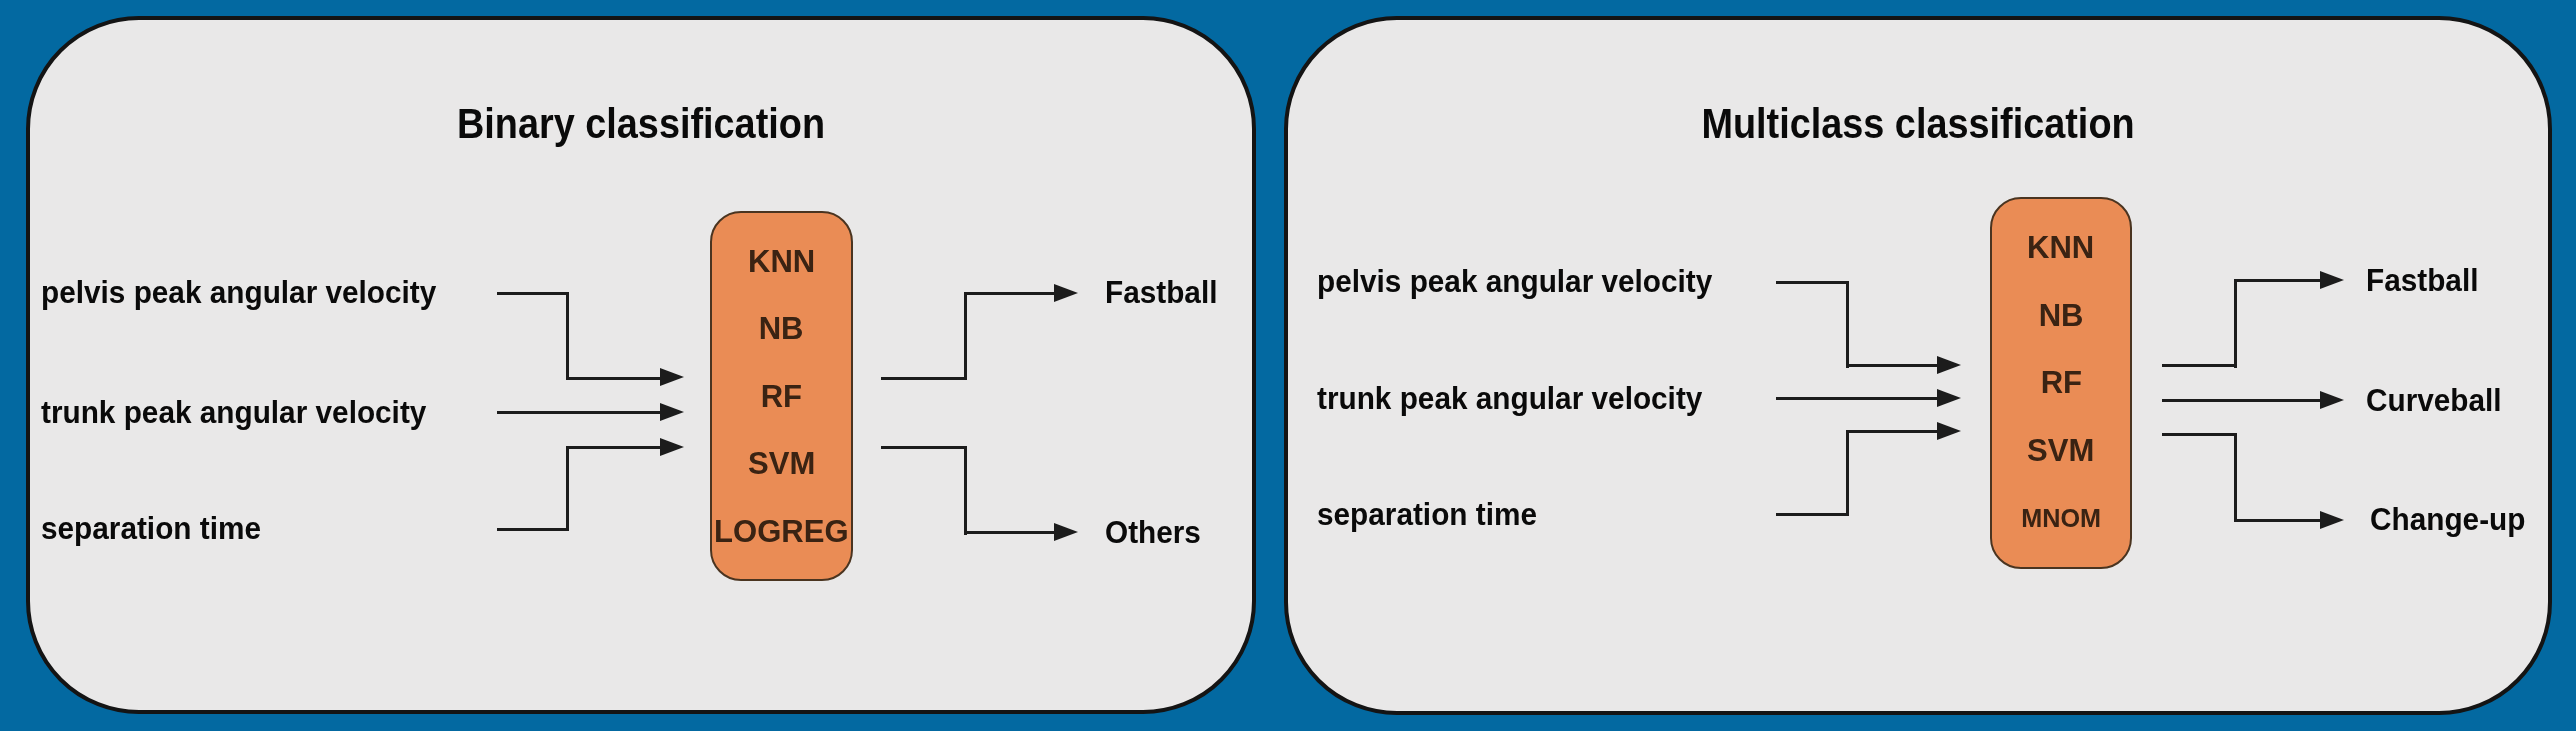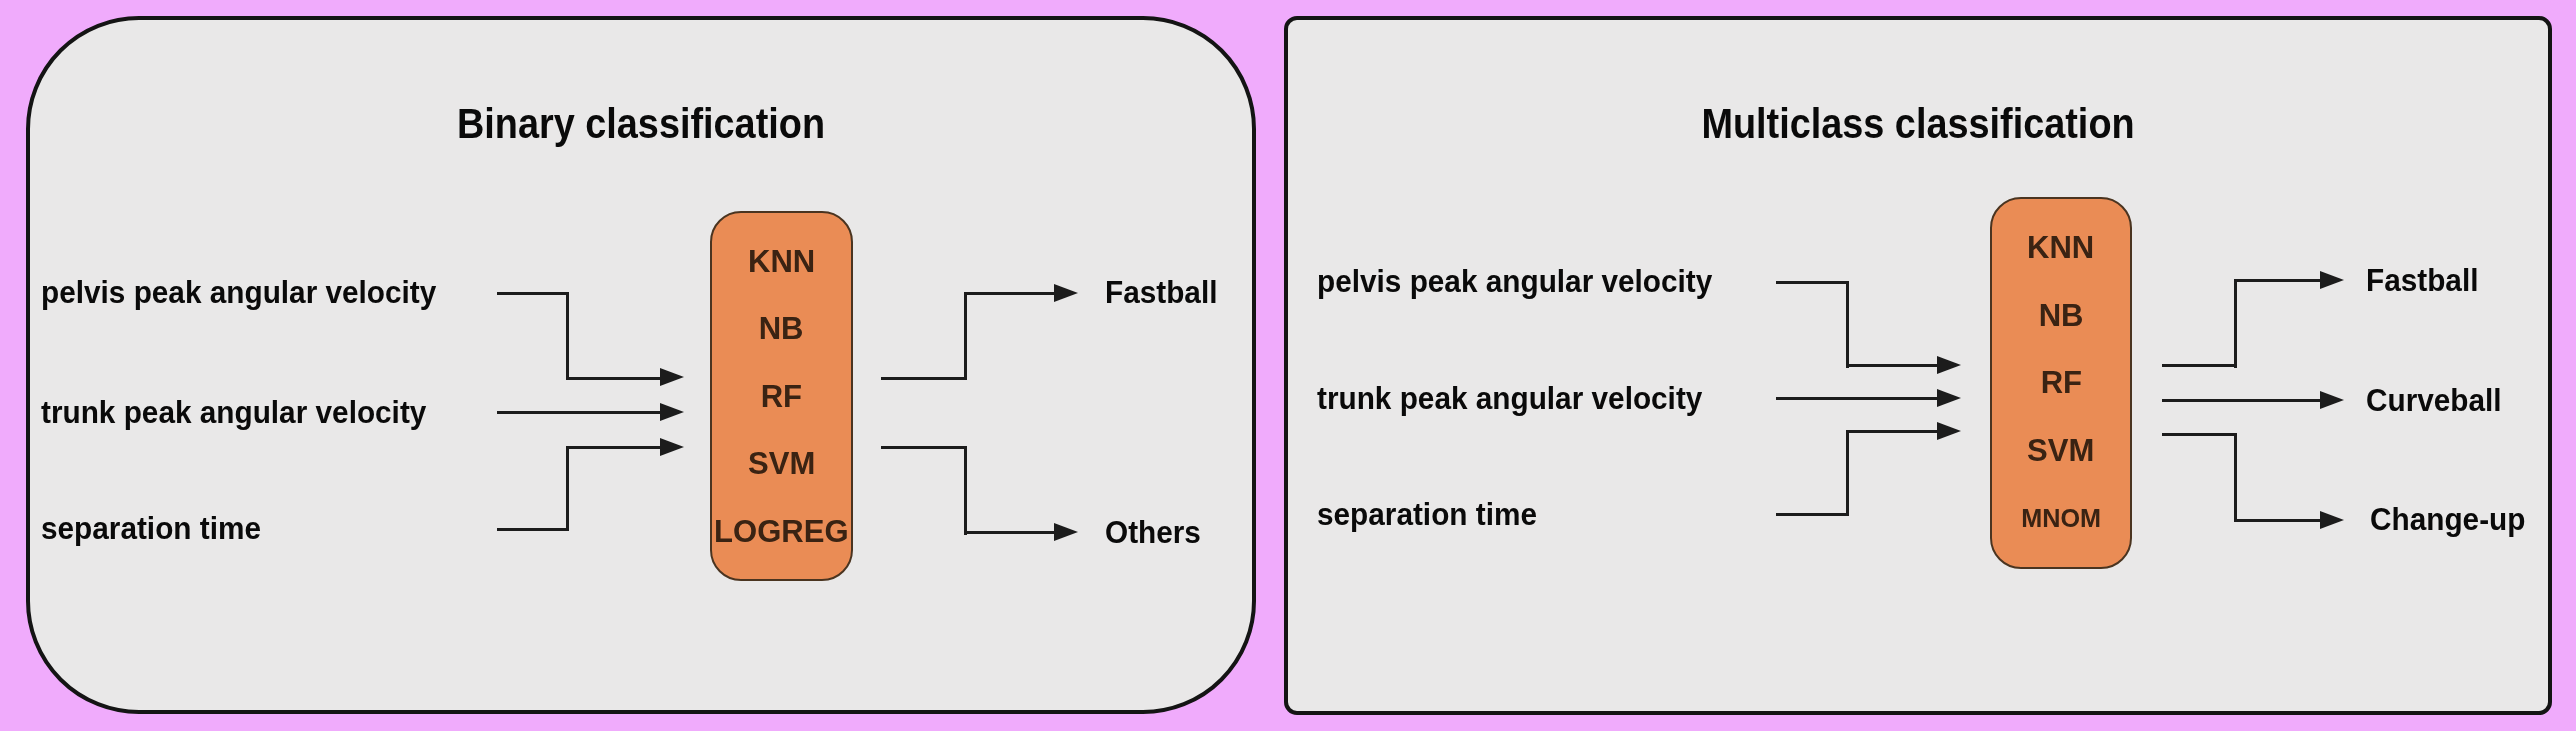--- a/index.html
+++ b/index.html
@@ -1,17 +1,17 @@
 <!DOCTYPE html>
 <html style="font-size:13px"><head>
 <meta charset="utf-8">
 <style>
   html,body{margin:0;padding:0;background:#ffffff;}
   .stage{
-    position:relative;width:2576px;height:732px;background:#f0abfc;
+    position:relative;width:2576px;height:732px;background:#0369a1;
     font-family:"Liberation Sans","DejaVu Sans",sans-serif;
     -webkit-font-smoothing:antialiased;
   }
   .panel{
     position:absolute;box-sizing:border-box;
     background:#e9e8e8;border:4px solid #141414;border-radius:113px;
   }
   .panel-title{
     position:absolute;left:50%;top:77px;transform:translateX(-50%) scaleX(0.88);
     transform-origin:center;white-space:nowrap;
@@ -80,21 +80,21 @@
 
     <div class="hline" style="left:851px;top:426px;width:86px;"></div>
     <div class="vline" style="left:934px;top:426px;height:89px;"></div>
     <div class="hline" style="left:934px;top:511px;width:92px;"></div>
     <div class="ah" style="left:1024px;top:503px;"></div>
 
     <div class="io-label" style="left:1075px;top:253px;">Fastball</div>
     <div class="io-label" style="left:1075px;top:493px;">Others</div>
   </div>
 
-  <div class="panel" style="left:1284px;top:16px;width:1268px;height:699px;border-radius:13px;">
+  <div class="panel" style="left:1284px;top:16px;width:1268px;height:699px;">
     <div class="panel-title">Multiclass classification</div>
 
     <div class="io-label" style="left:29px;top:242px;">pelvis peak angular velocity</div>
     <div class="io-label" style="left:29px;top:359px;">trunk peak angular velocity</div>
     <div class="io-label" style="left:29px;top:475px;">separation time</div>
 
     <div class="hline" style="left:488px;top:261px;width:72px;"></div>
     <div class="vline" style="left:558px;top:261px;height:87px;"></div>
     <div class="hline" style="left:558px;top:344px;width:94px;"></div>
     <div class="ah" style="left:649px;top:336px;"></div>

